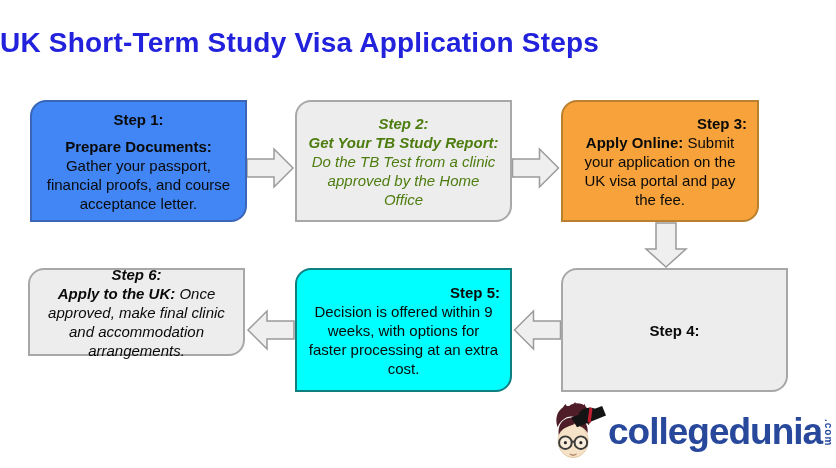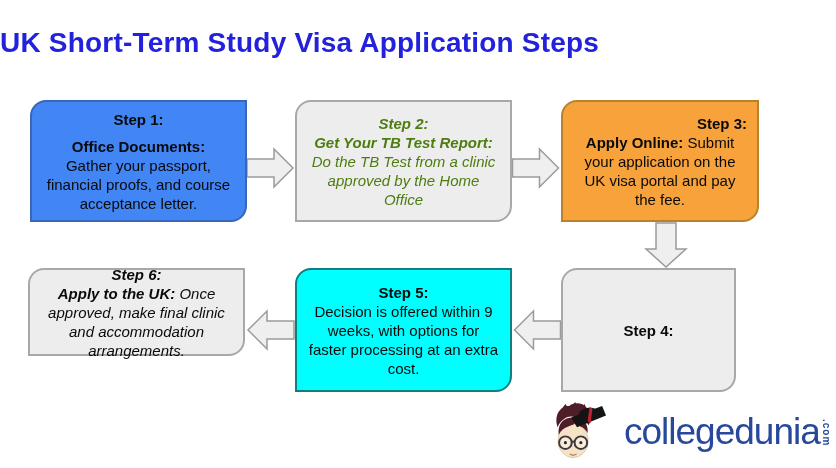--- a/index.html
+++ b/index.html
@@ -23,69 +23,69 @@
     font-size:15px;line-height:19px;color:#0A0A0A;
   }
   .step-number{font-weight:bold;}
   .step-heading{font-weight:bold;}
   .step-box.block .step-heading{display:block;}
   
 
   #step1{left:30px;top:100px;height:122px;gap:8px;}
   #step2{left:295px;top:100px;height:122px;}
   #step3{left:561px;top:100px;height:122px;width:198px;align-items:flex-end;}
-  #step4{left:561px;top:268px;height:124px;width:175px;gap:34px;}
+  #step4{left:561px;top:268px;height:124px;width:227px;gap:34px;}
   #step5{left:295px;top:268px;height:124px;}
   #step6{left:28px;top:268px;height:88px;font-style:italic;}
 
   .block-arrow{position:absolute;}
   #arrow-1-2{left:247px;top:146px;}
   #arrow-2-3{left:512px;top:146px;}
   #arrow-3-4{left:642px;top:222px;}
   #arrow-4-5{left:512px;top:308px;}
   #arrow-5-6{left:245px;top:308px;}
 
   .logo{
     position:absolute;left:548px;top:398px;height:68px;
     display:flex;align-items:center;
   }
   .logo-mascot{width:58px;height:68px;flex:0 0 auto;}
   .logo-text{
-    font-size:37px;font-weight:normal;letter-spacing:-1px;
-    line-height:68px;margin-left:18px;
+    font-size:37px;font-weight:bold;letter-spacing:-1px;
+    line-height:68px;margin-left:2px;
   }
   .logo-tld{
     writing-mode:vertical-rl;
     font-size:10px;font-weight:bold;letter-spacing:1px;
     margin-left:1px;margin-top:14px;height:40px;
   }
 </style>
 </head>
 <body style="background: rgb(255, 255, 255);">
 
 <div class="stage">
 
   <div class="page-title" style="color: rgb(34, 34, 221);">UK Short-Term Study Visa Application Steps</div>
 
   <div class="step-box block" id="step1" style="background: rgb(66, 133, 244); border-color: rgb(58, 102, 184); color: rgb(10, 10, 10);">
     <div class="step-number">Step 1:</div>
     <div class="step-text">
-      <b class="step-heading">Office Documents:</b>
+      <b class="step-heading">Prepare Documents:</b>
       <span class="step-body">Gather your passport, financial proofs, and course acceptance letter.</span>
     </div>
   </div>
 
   <svg class="block-arrow" id="arrow-1-2" width="48" height="44" viewBox="0 0 48 44">
     <polygon points="0,13 27,13 27,3 46,22 27,41 27,31 0,31" stroke-width="1.5" fill="#EFEFEF" stroke="#9B9B9B"></polygon>
   </svg>
 
   <div class="step-box inline" id="step2" style="background: rgb(237, 237, 237); border-color: rgb(168, 168, 168); color: #4d7c0f; font-style: italic;">
     <div class="step-number">Step 2:</div>
     <div class="step-text">
-      <b class="step-heading">Get Your TB Test Report:</b>
+      <b class="step-heading">Get Your TB Study Report:</b>
       <span class="step-body">Do the TB Test from a clinic approved by the Home Office</span>
     </div>
   </div>
 
   <svg class="block-arrow" id="arrow-2-3" width="49" height="44" viewBox="0 0 48 44">
     <polygon points="0,13 27,13 27,3 46,22 27,41 27,31 0,31" stroke-width="1.5" fill="#EFEFEF" stroke="#9B9B9B"></polygon>
   </svg>
 
   <div class="step-box inline" id="step3" style="background: rgb(247, 162, 59); border-color: rgb(185, 129, 47); color: rgb(10, 10, 10);">
     <div class="step-number">Step 3:</div>
@@ -100,21 +100,21 @@
   </svg>
 
   <div class="step-box block" id="step4" style="background: rgb(237, 237, 237); border-color: rgb(168, 168, 168); color: rgb(10, 10, 10);">
     <div class="step-number">Step 4:</div>
   </div>
 
   <svg class="block-arrow" id="arrow-4-5" width="49" height="44" viewBox="0 0 48 44">
     <polygon points="48,13 21,13 21,3 2,22 21,41 21,31 48,31" stroke-width="1.5" fill="#EFEFEF" stroke="#9B9B9B"></polygon>
   </svg>
 
-  <div class="step-box block" id="step5" style="background: rgb(0, 255, 255); border-color: rgb(13, 127, 127); color: rgb(10, 10, 10);">
+  <div class="step-box block" id="step5" style="background: rgb(0, 255, 255); border-color: rgb(13, 127, 127); color: rgb(10, 10, 10); align-items: flex-end;">
     <div class="step-number">Step 5:</div>
     <div class="step-text">
       <span class="step-body">Decision is offered within 9 weeks, with options for faster processing at an extra cost.</span>
     </div>
   </div>
 
   <svg class="block-arrow" id="arrow-5-6" width="50" height="44" viewBox="0 0 48 44">
     <polygon points="48,13 21,13 21,3 2,22 21,41 21,31 48,31" stroke-width="1.5" fill="#EFEFEF" stroke="#9B9B9B"></polygon>
   </svg>
 

